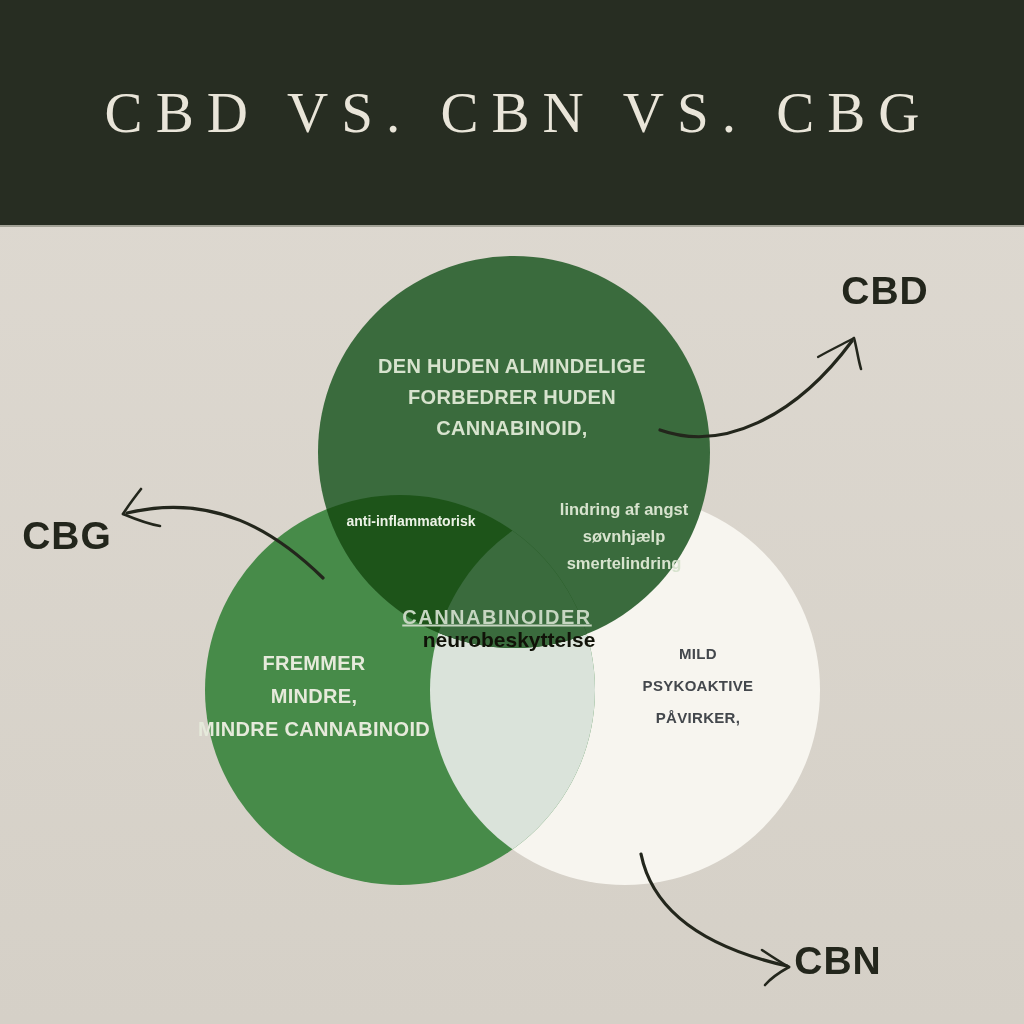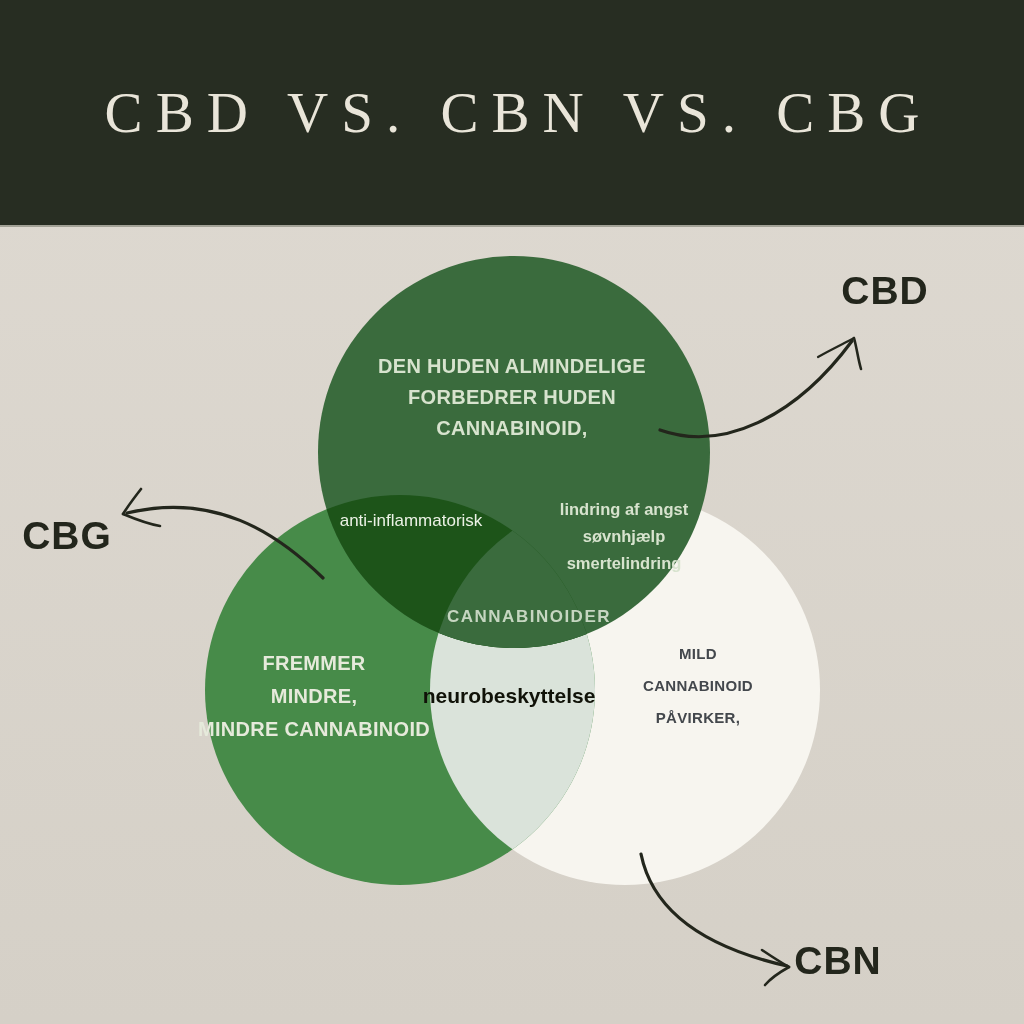--- a/index.html
+++ b/index.html
@@ -19,24 +19,24 @@
     color:#E9E5D9;white-space:nowrap;
   }
   .venn-svg{position:absolute;left:0;top:0;}
   .vtext{
     position:absolute;transform:translate(-50%,-50%);
     text-align:center;font-weight:bold;white-space:nowrap;
   }
   .top-label{left:512px;top:397px;font-size:20px;line-height:31px;letter-spacing:.3px;color:#D7E3CE;}
   .left-label{left:314px;top:696px;font-size:20px;line-height:33px;letter-spacing:.3px;color:#E6EADB;}
   .right-label{left:698px;top:686px;font-size:15px;line-height:32px;letter-spacing:.3px;color:#43474C;}
-  .ix-topleft{left:411px;top:521px;font-size:17px;font-weight:400;color:#ECF2E6;}
+  .ix-topleft{left:411px;top:521px;font-size:14px;font-weight:700;color:#ECF2E6;}
   .ix-topright{left:616px;top:536px;font-size:16.5px;line-height:27px;font-weight:600;color:#D7E3CE;margin-left:8px;}
-  .ix-center{left:529px;top:617px;font-size:17px;letter-spacing:1.5px;color:#C6D6C1;}
-  .ix-bottom{left:509px;top:696px;font-size:21px;color:#101208;}
+  .ix-center{left:497px;top:617px;font-size:20px;letter-spacing:1.5px;color:#C6D6C1;text-decoration:underline;}
+  .ix-bottom{left:509px;top:640px;font-size:21px;color:#101208;}
   .tag{font-size:39px;letter-spacing:1px;color:#23261C;}
   .tag-cbd{left:885px;top:291px;}
   .tag-cbg{left:67px;top:524px;margin-top:12px;}
   .tag-cbn{left:838px;top:961px;}
 </style>
 </head>
 <body>
 
 <div class="stage">
 
@@ -104,21 +104,21 @@
   </div>
 
   <div class="vtext left-label">
     <div>FREMMER</div>
     <div>MINDRE,</div>
     <div>MINDRE CANNABINOID</div>
   </div>
 
   <div class="vtext right-label">
     <div>MILD</div>
-    <div>CANNABINOID</div>
+    <div>PSYKOAKTIVE</div>
     <div>PÅVIRKER,</div>
   </div>
 
   <div class="vtext ix-topleft">anti-inflammatorisk</div>
 
   <div class="vtext ix-topright">
     <div>lindring af angst</div>
     <div>søvnhjælp</div>
     <div>smertelindring</div>
   </div>

